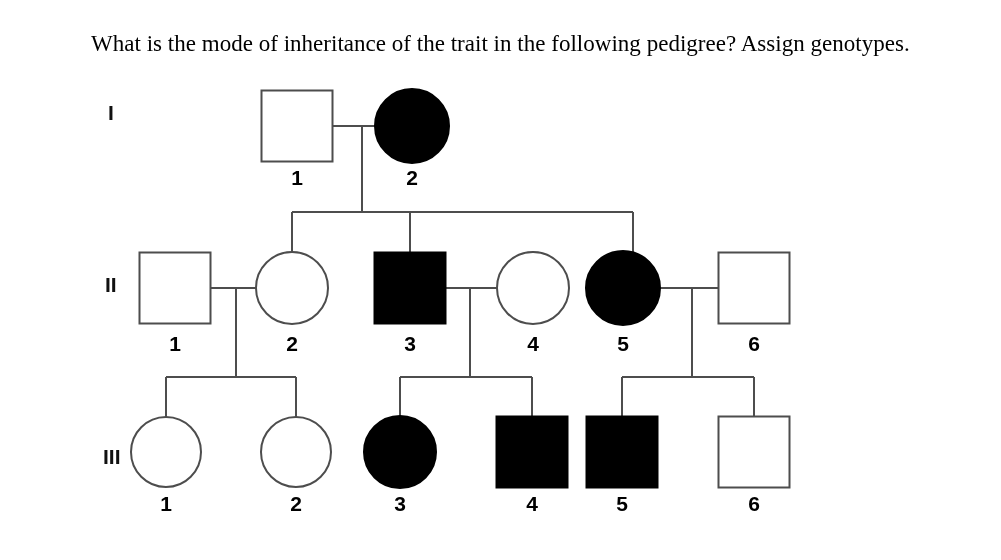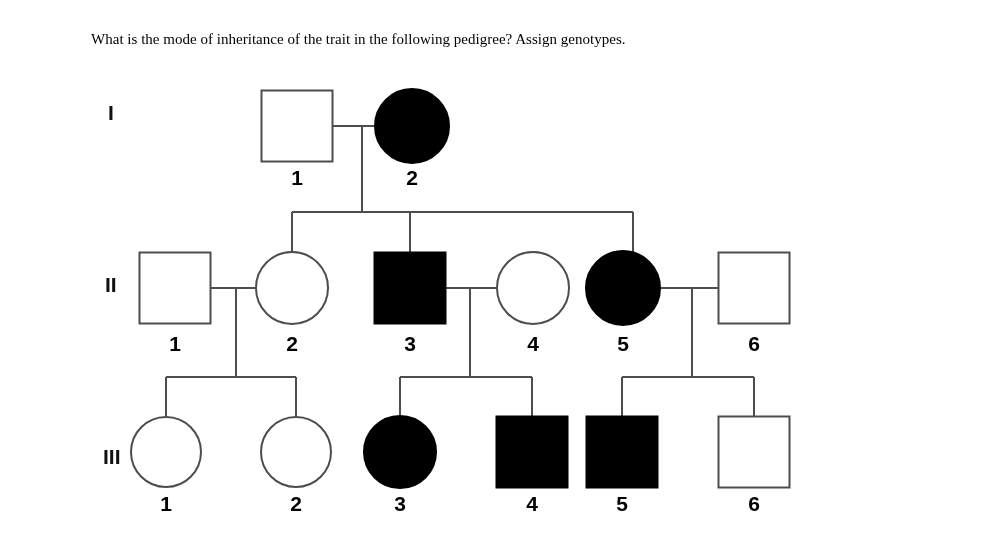--- a/index.html
+++ b/index.html
@@ -17,21 +17,21 @@
   #page-root {
     position: absolute;
     inset: 0;
     background: #ffffff;
   }
   .question-text {
     position: absolute;
     left: 91px;
     top: 31px;
     font-family: "Liberation Serif", serif;
-    font-size: 15px;
+    font-size: 23px;
     color: #000000;
     white-space: nowrap;
     letter-spacing: 0.02px;
   }
   #pedigree-svg {
     position: absolute;
     left: 0;
     top: 60px;
     width: 1001px;
     height: 500px;

